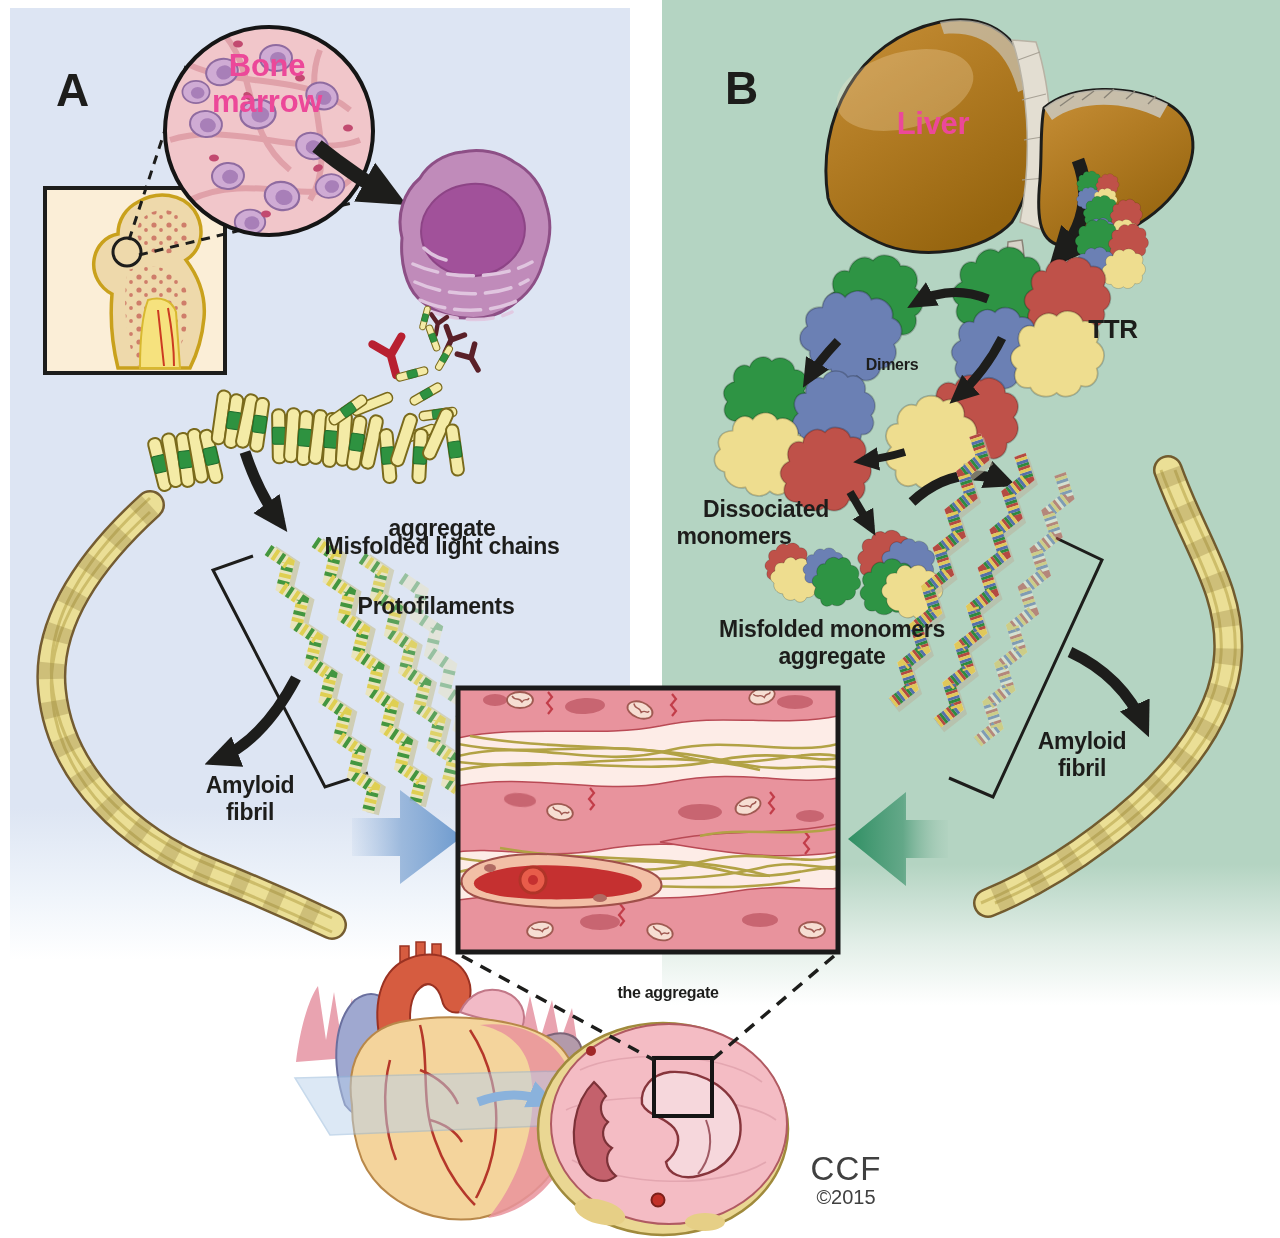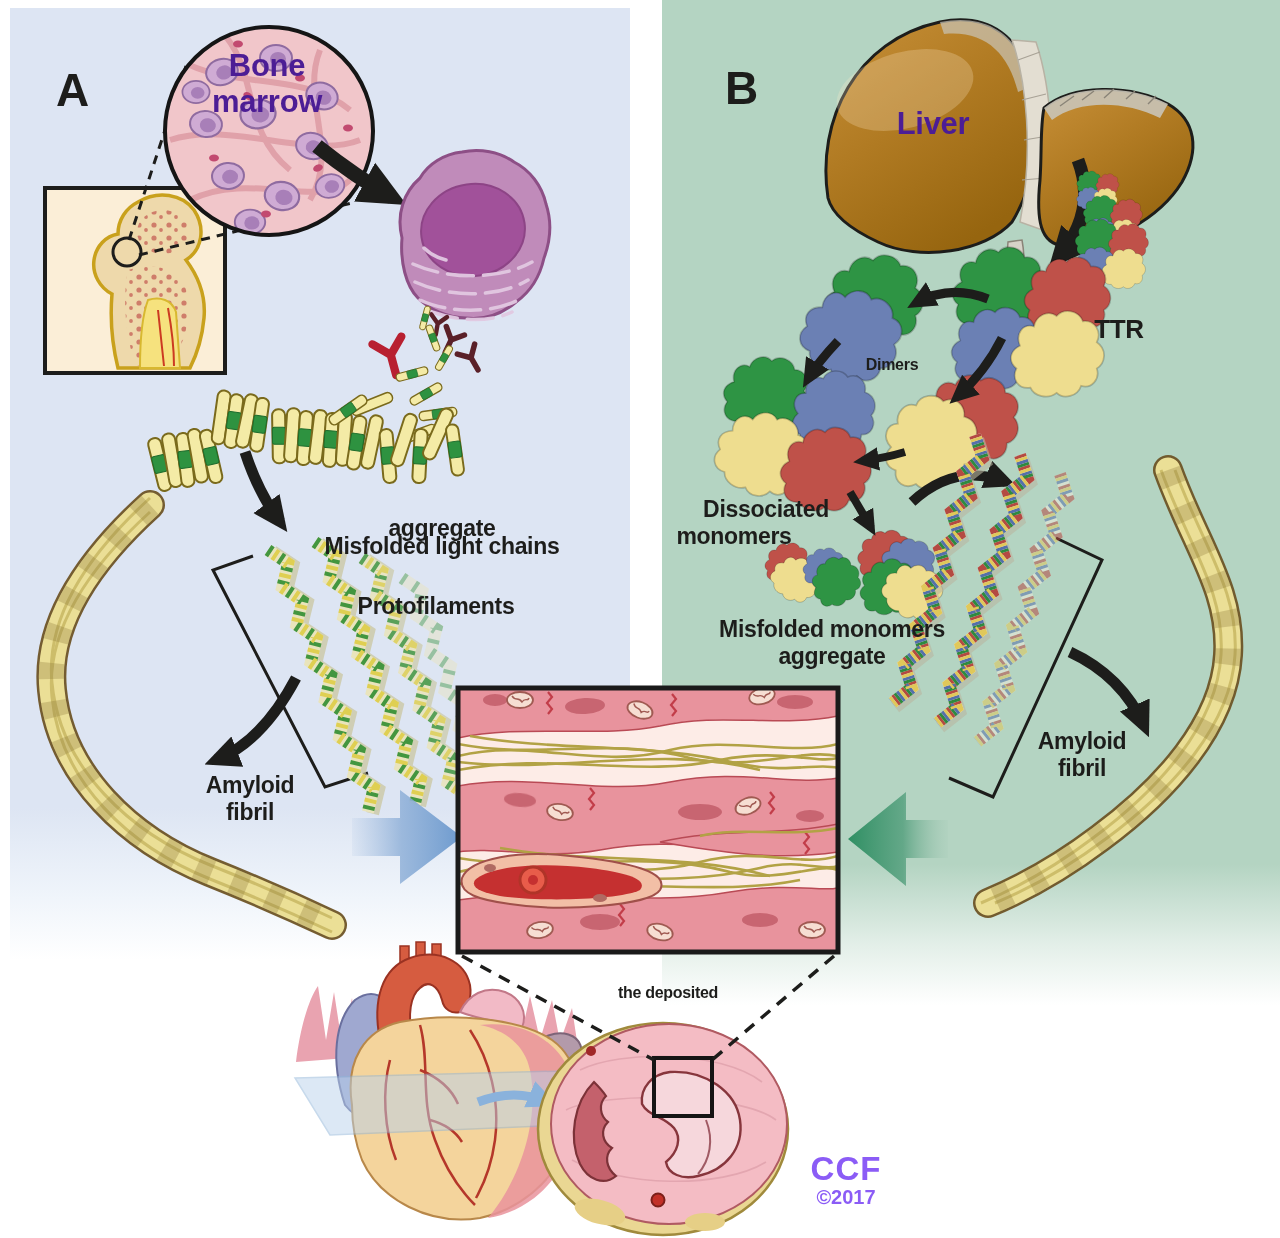--- a/index.html
+++ b/index.html
@@ -8,28 +8,28 @@
   .panel{position:absolute;}
   .panel-a{left:10px;top:8px;width:620px;height:952px;
     background:linear-gradient(180deg,#dde5f3 0%,#dde5f3 84%,rgba(230,238,248,.65) 93%,rgba(255,255,255,0) 100%);}
   .panel-b{left:662px;top:0;width:618px;height:1005px;
     background:linear-gradient(180deg,#b4d4c2 0%,#b4d4c2 86%,rgba(212,230,220,.65) 94%,rgba(255,255,255,0) 100%);}
   svg.art{position:absolute;left:0;top:0;}
   .lbl{position:absolute;font-weight:bold;color:#1d1d1b;letter-spacing:-0.3px;line-height:1.16;
        text-align:center;transform:translateX(-50%);white-space:nowrap;}
   .wrap{white-space:normal;}
   .panel-letter{font-size:46px;transform:none;}
-  .white{color:#4c1d95;}
+  .white{color:#ec4899;}
   .t23{font-size:23px;}
   .t24{font-size:16px;}
-  .t26{font-size:26px;margin-left:6px;}
+  .t26{font-size:26px;}
   .t29{font-size:29px;}
   .t31{font-size:31px;}
   .credit{position:absolute;left:846px;top:1152px;transform:translateX(-50%);text-align:center;
-          color:#8b5cf6;font-weight:bold;line-height:1.05;}
+          color:#404040;font-weight:normal;line-height:1.05;}
   .credit .org{font-size:33px;letter-spacing:1px;}
   .credit .year{font-size:20px;}
 </style>
 </head>
 <body>
 
 <div id="canvas">
 
   <div class="panel panel-a"></div>
   <div class="panel panel-b"></div>
@@ -455,20 +455,20 @@
 
   <div class="lbl t23" style="left:766px;top:496px;">Dissociated</div>
   <div class="lbl t23" style="left:734px;top:523px;">monomers</div>
 
   <div class="lbl t23" style="left:832px;top:616px;">Misfolded monomers</div>
   <div class="lbl t23" style="left:832px;top:643px;">aggregate</div>
 
   <div class="lbl t23" style="left:1082px;top:728px;">Amyloid</div>
   <div class="lbl t23" style="left:1082px;top:755px;">fibril</div>
 
-  <div class="lbl t24" style="left:668px;top:984px;">the deposited</div>
+  <div class="lbl t24" style="left:668px;top:984px;">the aggregate</div>
 
   <div class="credit">
     <div class="org">CCF</div>
-    <div class="year">©2017</div>
+    <div class="year">©2015</div>
   </div>
 
 </div>
 
 </body></html>

